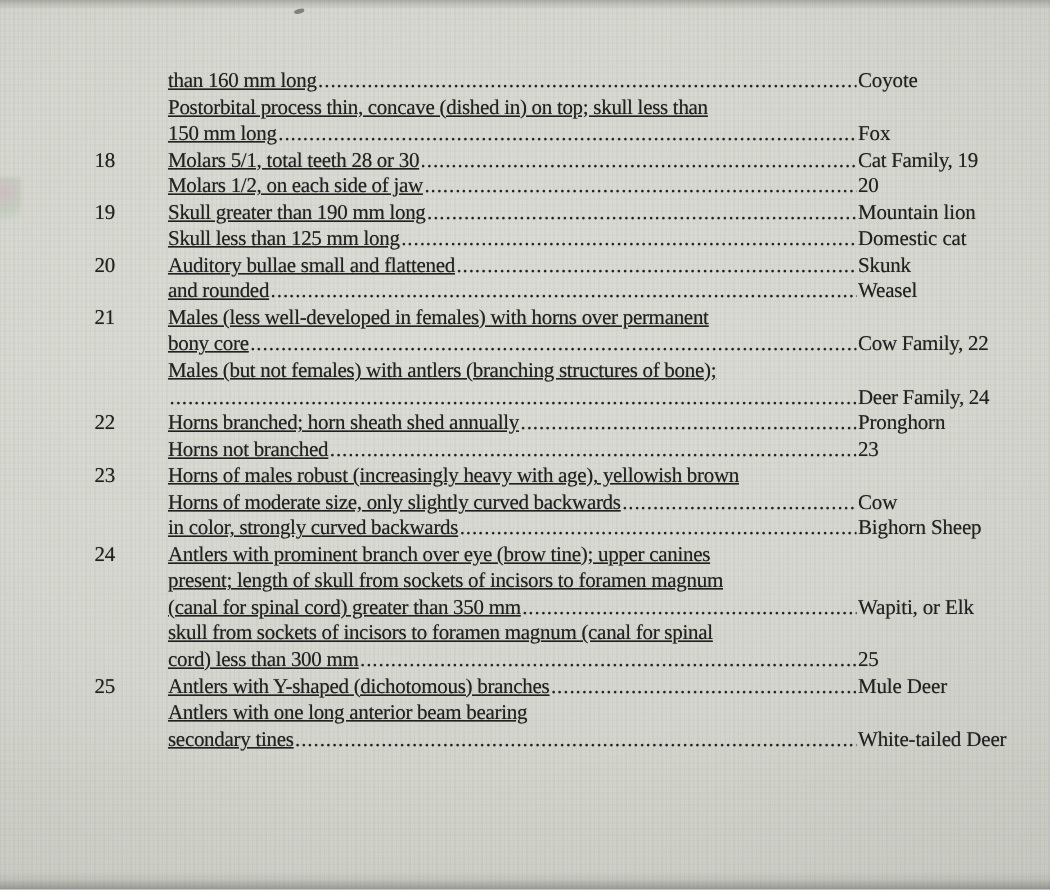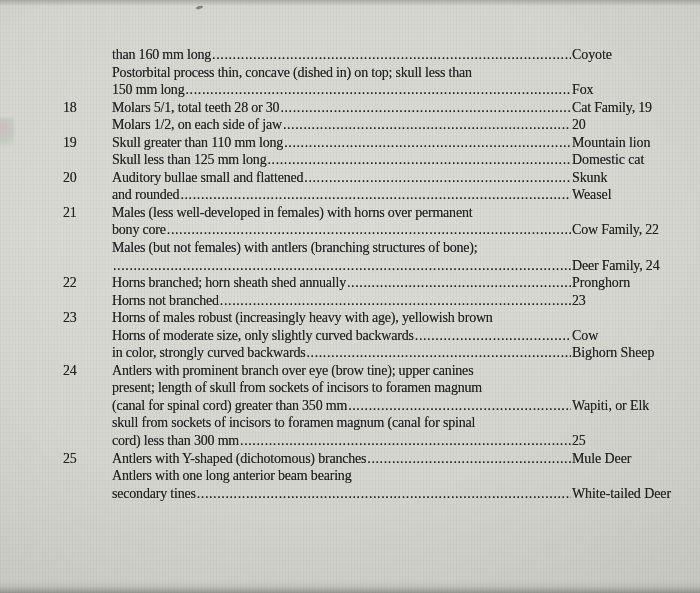--- a/index.html
+++ b/index.html
@@ -46,21 +46,21 @@
   .line {
     display: flex;
     align-items: baseline;
     height: 17.55px;
     font-size: 14px;
     letter-spacing: -0.2px;
     white-space: nowrap;
     text-shadow: 0 0 0.5px rgba(33,33,33,0.55);
   }
   .num { flex: 0 0 49px; }
-  .txt { flex: 0 0 auto; }
+  .txt { flex: 0 0 auto; text-decoration: underline; }
   .leader {
     flex: 1 1 0;
     overflow: hidden;
     margin: 0 1px;
     min-width: 0;
   }
   .leader::after {
     content: "....................................................................................................................................................................................................";
     letter-spacing: 0.6px;
   }
@@ -100,21 +100,21 @@
     <span class="result">Cat Family, 19</span>
   </div>
     <div class="line">
     <span class="num"></span>
     <span class="txt">Molars 1/2, on each side of jaw</span>
     <span class="leader"></span>
     <span class="result">20</span>
   </div>
     <div class="line">
     <span class="num">19</span>
-    <span class="txt">Skull greater than 110 mm long</span>
+    <span class="txt">Skull greater than 190 mm long</span>
     <span class="leader"></span>
     <span class="result bold">Mountain lion</span>
   </div>
     <div class="line">
     <span class="num"></span>
     <span class="txt">Skull less than 125 mm long</span>
     <span class="leader"></span>
     <span class="result bold">Domestic cat</span>
   </div>
     <div class="line">

